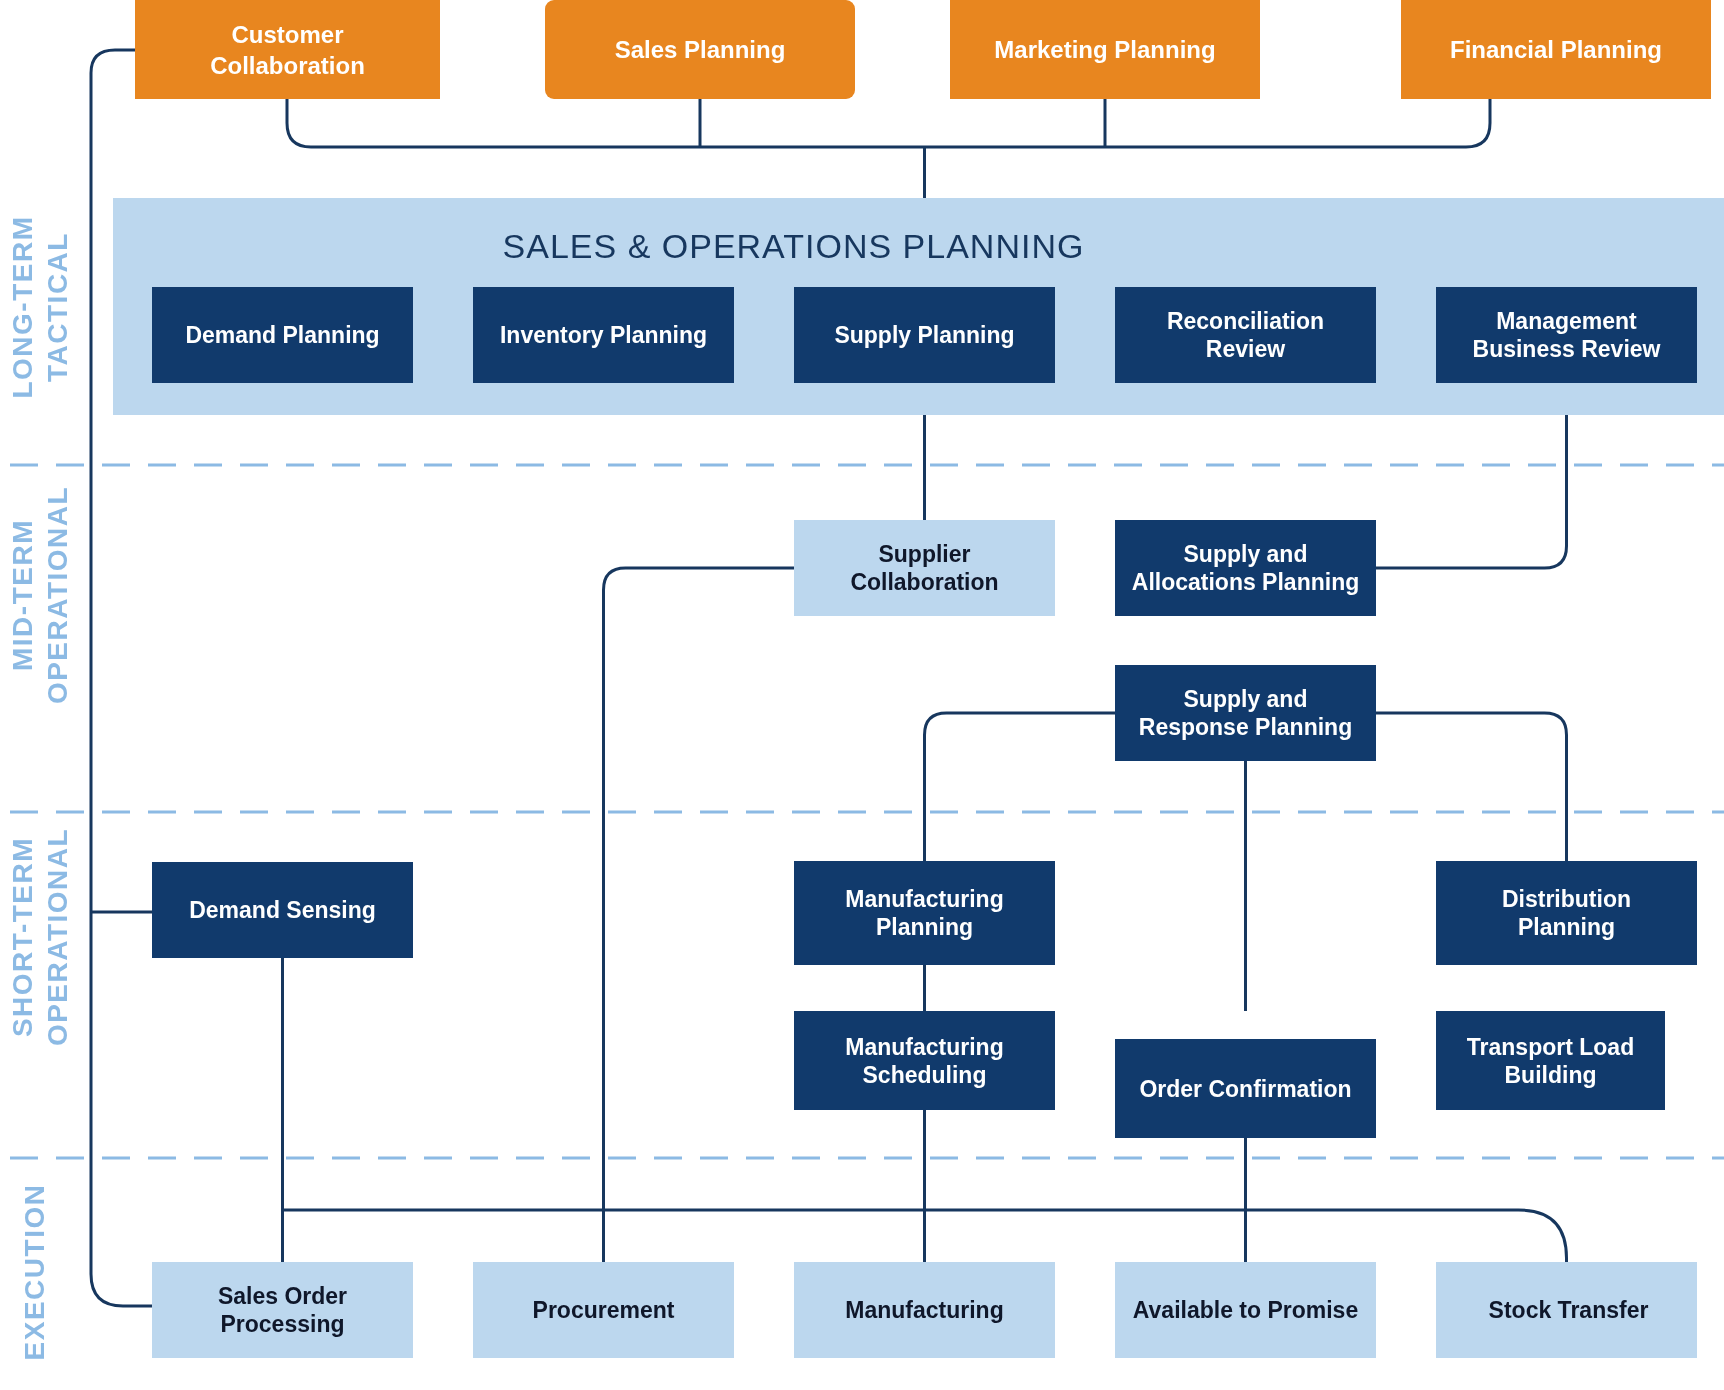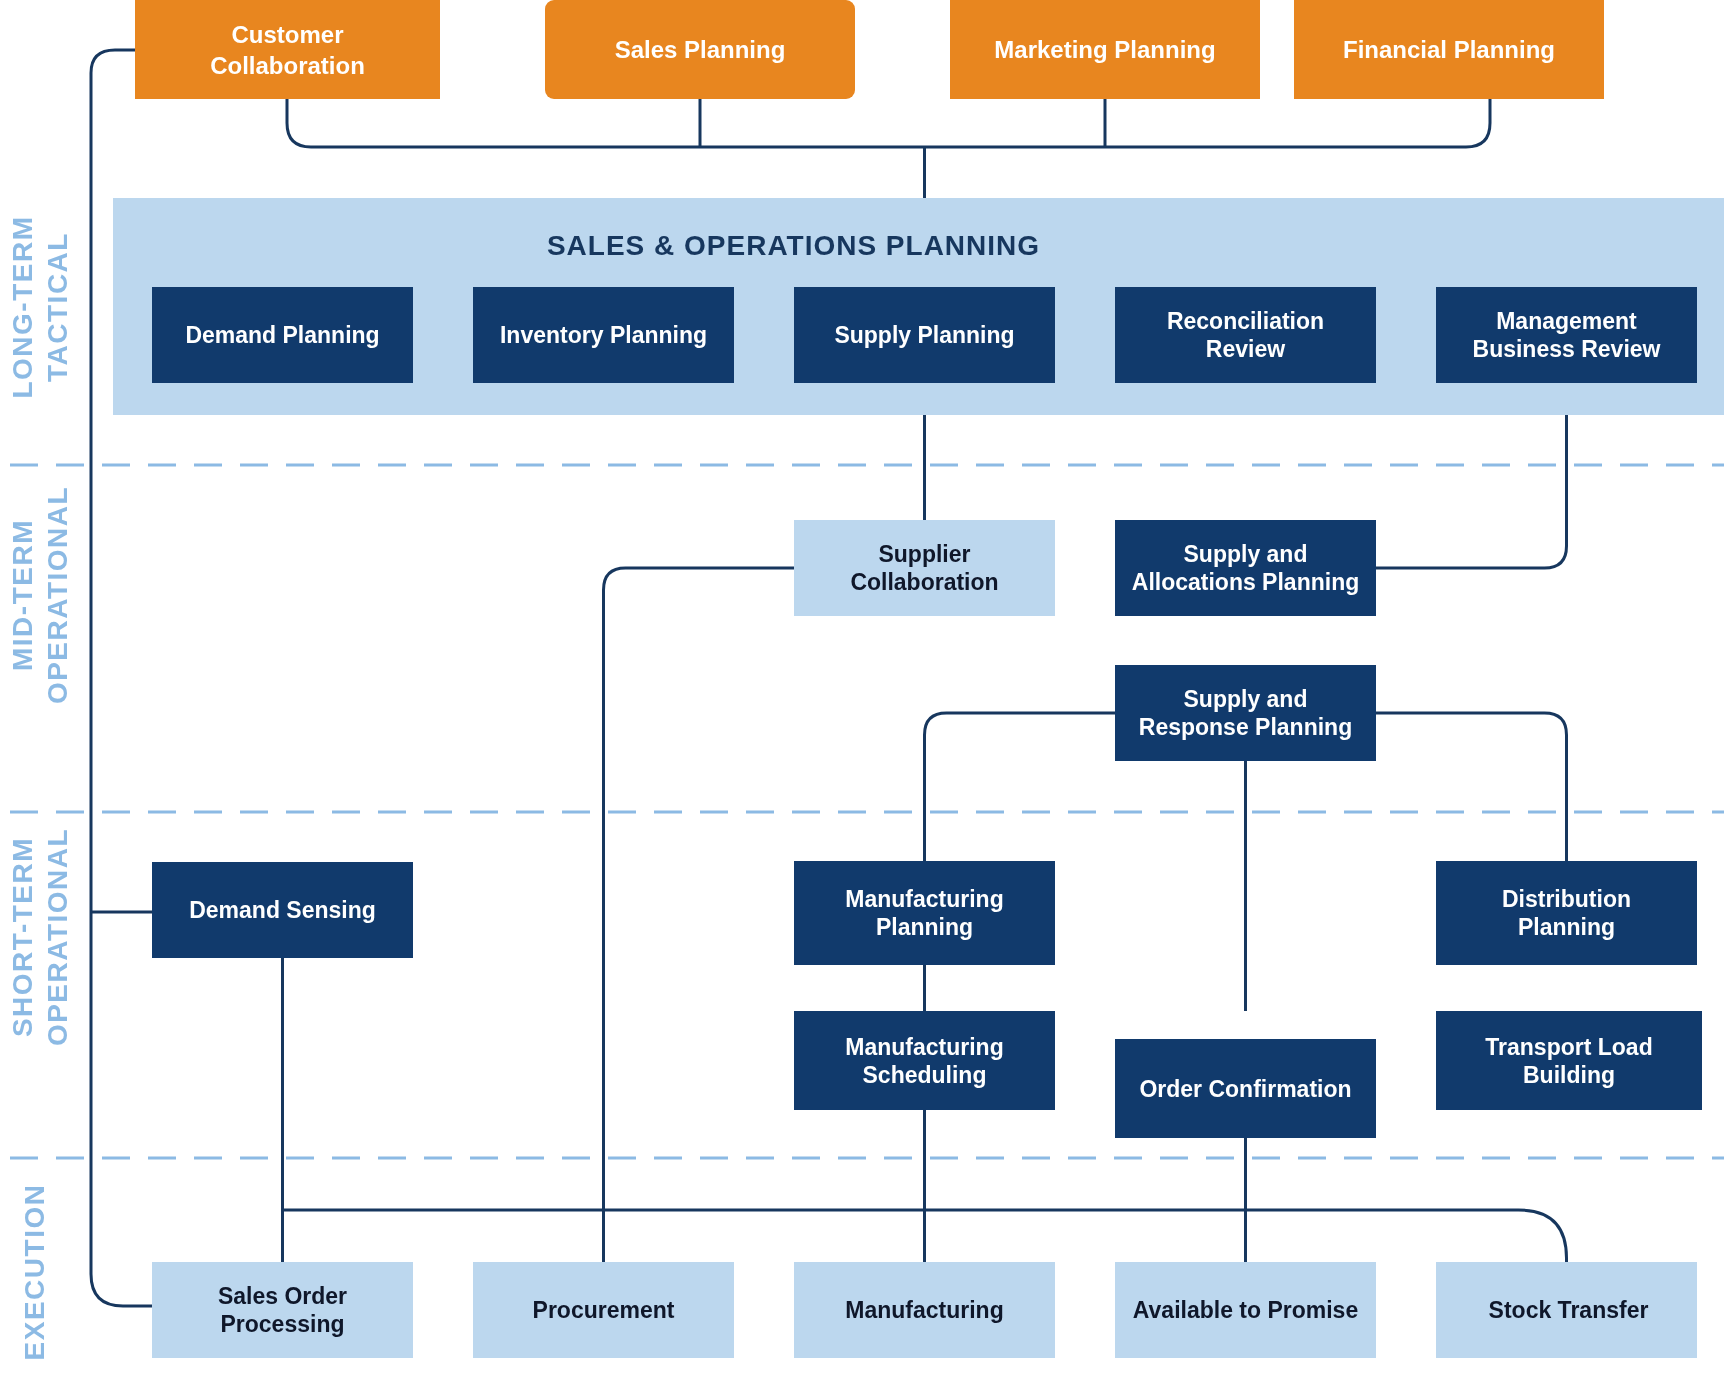--- a/index.html
+++ b/index.html
@@ -8,21 +8,21 @@
     font-family:"Liberation Sans",sans-serif;background:#ffffff;
   }
   #wires{position:absolute;left:0;top:0;z-index:1;}
   .band{
     position:absolute;left:113px;top:198px;width:1611px;height:217px;
     background:#BCD7EE;z-index:2;
   }
   .band-title{
     position:absolute;left:113px;top:224px;width:1361px;height:44px;
     display:flex;align-items:center;justify-content:center;
-    font-size:28px;font-weight:bold;letter-spacing:1px;color:#17375E;z-index:3;
+    font-size:34px;font-weight:normal;letter-spacing:1px;color:#17375E;z-index:3;
   }
   .node{
     position:absolute;z-index:4;display:flex;align-items:center;justify-content:center;
     text-align:center;font-weight:bold;font-size:23px;line-height:28px;
     white-space:pre-line;padding:0 8px;box-sizing:border-box;
   }
   .node.navy{background:#113A6C;color:#ffffff;}
   .node.light{background:#BCD7EE;color:#0f172a;text-align:center;}
   .node.orange{background:#E8861F;color:#ffffff;font-size:24px;line-height:31px;}
   .side-label{
@@ -74,21 +74,21 @@
 OPERATIONAL</div>
   <div class="side-label" style="left:-110px;top:902px;width:300px;height:70px;">SHORT-TERM
 OPERATIONAL</div>
   <div class="side-label" style="left:-105px;top:1254px;width:280px;height:36px;">EXECUTION</div>
 
   <div id="nodes">
       <div class="node orange" style="left: 135px; top: 0px; width: 305px; height: 99px;">Customer
 Collaboration</div>
       <div class="node orange" style="left: 545px; top: 0px; width: 310px; height: 99px; border-radius: 9px;">Sales Planning</div>
       <div class="node orange" style="left: 950px; top: 0px; width: 310px; height: 99px;">Marketing Planning</div>
-      <div class="node orange" style="left: 1294px; top: 0px; width: 310px; height: 99px;">Financial Planning</div>
+      <div class="node orange" style="left: 1401px; top: 0px; width: 310px; height: 99px;">Financial Planning</div>
       <div class="node navy" style="left: 152px; top: 287px; width: 261px; height: 96px;">Demand Planning</div>
       <div class="node navy" style="left: 473px; top: 287px; width: 261px; height: 96px;">Inventory Planning</div>
       <div class="node navy" style="left: 794px; top: 287px; width: 261px; height: 96px;">Supply Planning</div>
       <div class="node navy" style="left: 1115px; top: 287px; width: 261px; height: 96px;">Reconciliation
 Review</div>
       <div class="node navy" style="left: 1436px; top: 287px; width: 261px; height: 96px;">Management
 Business Review</div>
       <div class="node light" style="left: 794px; top: 520px; width: 261px; height: 96px;">Supplier
 Collaboration</div>
       <div class="node navy" style="left: 1115px; top: 520px; width: 261px; height: 96px;">Supply and
@@ -96,21 +96,21 @@
       <div class="node navy" style="left: 1115px; top: 665px; width: 261px; height: 96px;">Supply and
 Response Planning</div>
       <div class="node navy" style="left: 152px; top: 862px; width: 261px; height: 96px;">Demand Sensing</div>
       <div class="node navy" style="left: 794px; top: 861px; width: 261px; height: 104px;">Manufacturing
 Planning</div>
       <div class="node navy" style="left: 1436px; top: 861px; width: 261px; height: 104px;">Distribution
 Planning</div>
       <div class="node navy" style="left: 794px; top: 1011px; width: 261px; height: 99px;">Manufacturing
 Scheduling</div>
       <div class="node navy" style="left: 1115px; top: 1011px; width: 261px; height: 99px; margin-top: 28px;">Order Confirmation</div>
-      <div class="node navy" style="left: 1436px; top: 1011px; width: 266px; height: 99px;">Transport Load
+      <div class="node navy" style="left: 1436px; top: 1011px; width: 229px; height: 99px;">Transport Load
 Building</div>
       <div class="node light" style="left: 152px; top: 1262px; width: 261px; height: 96px;">Sales Order
 Processing</div>
       <div class="node light" style="left: 473px; top: 1262px; width: 261px; height: 96px;">Procurement</div>
       <div class="node light" style="left: 794px; top: 1262px; width: 261px; height: 96px;">Manufacturing</div>
       <div class="node light" style="left: 1115px; top: 1262px; width: 261px; height: 96px;">Available to Promise</div>
       <div class="node light" style="left: 1436px; top: 1262px; width: 261px; height: 96px; padding-left: 12px;">Stock Transfer</div>
     </div>
 
 </div>

